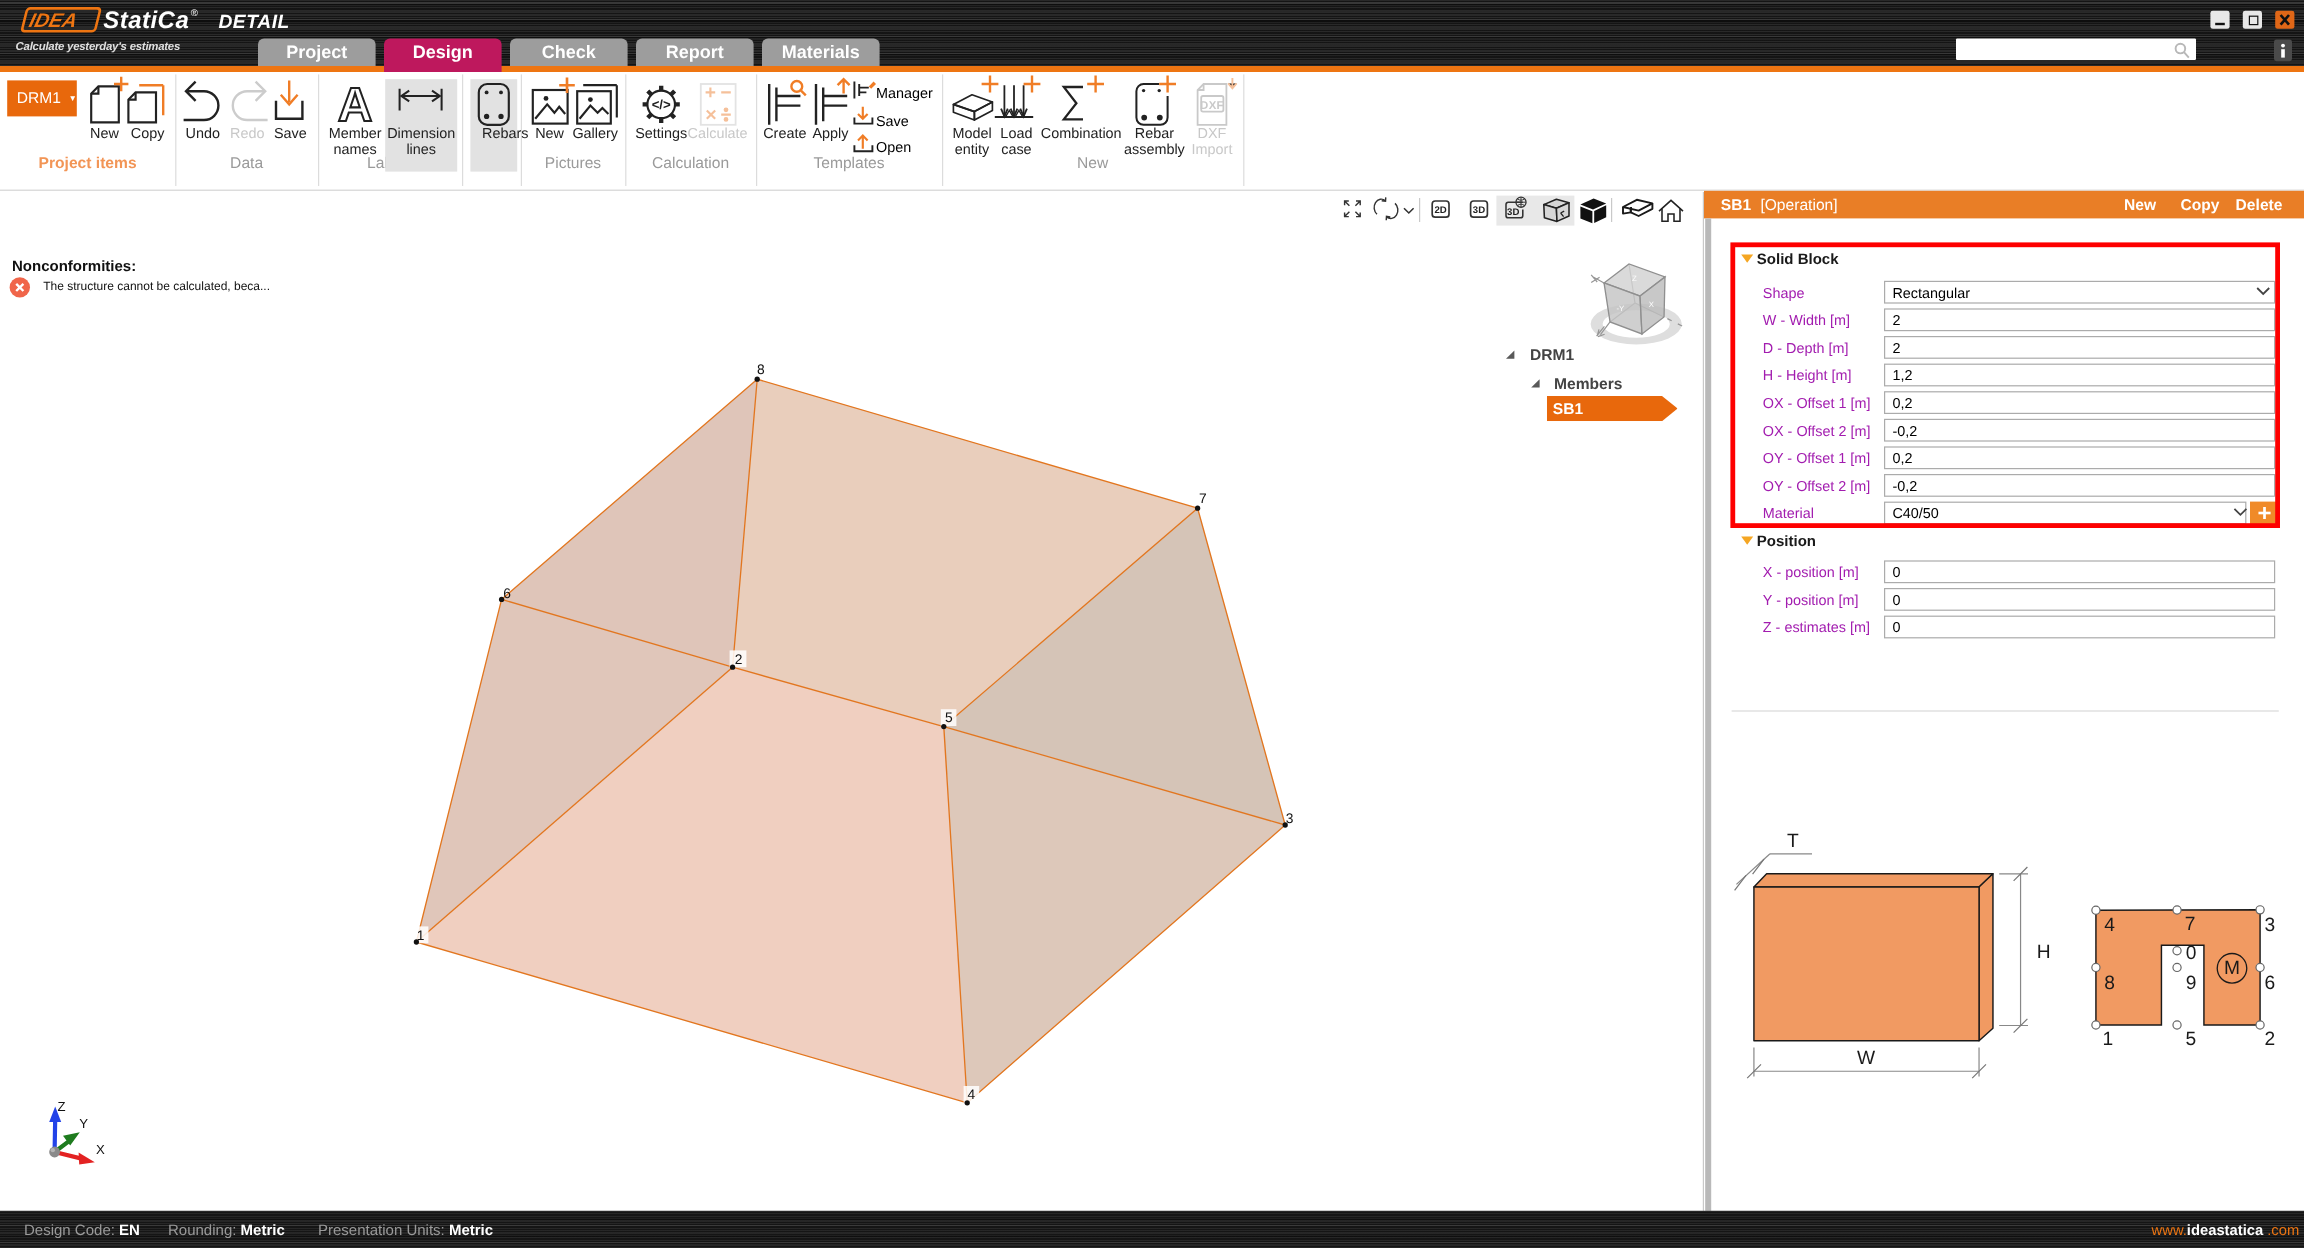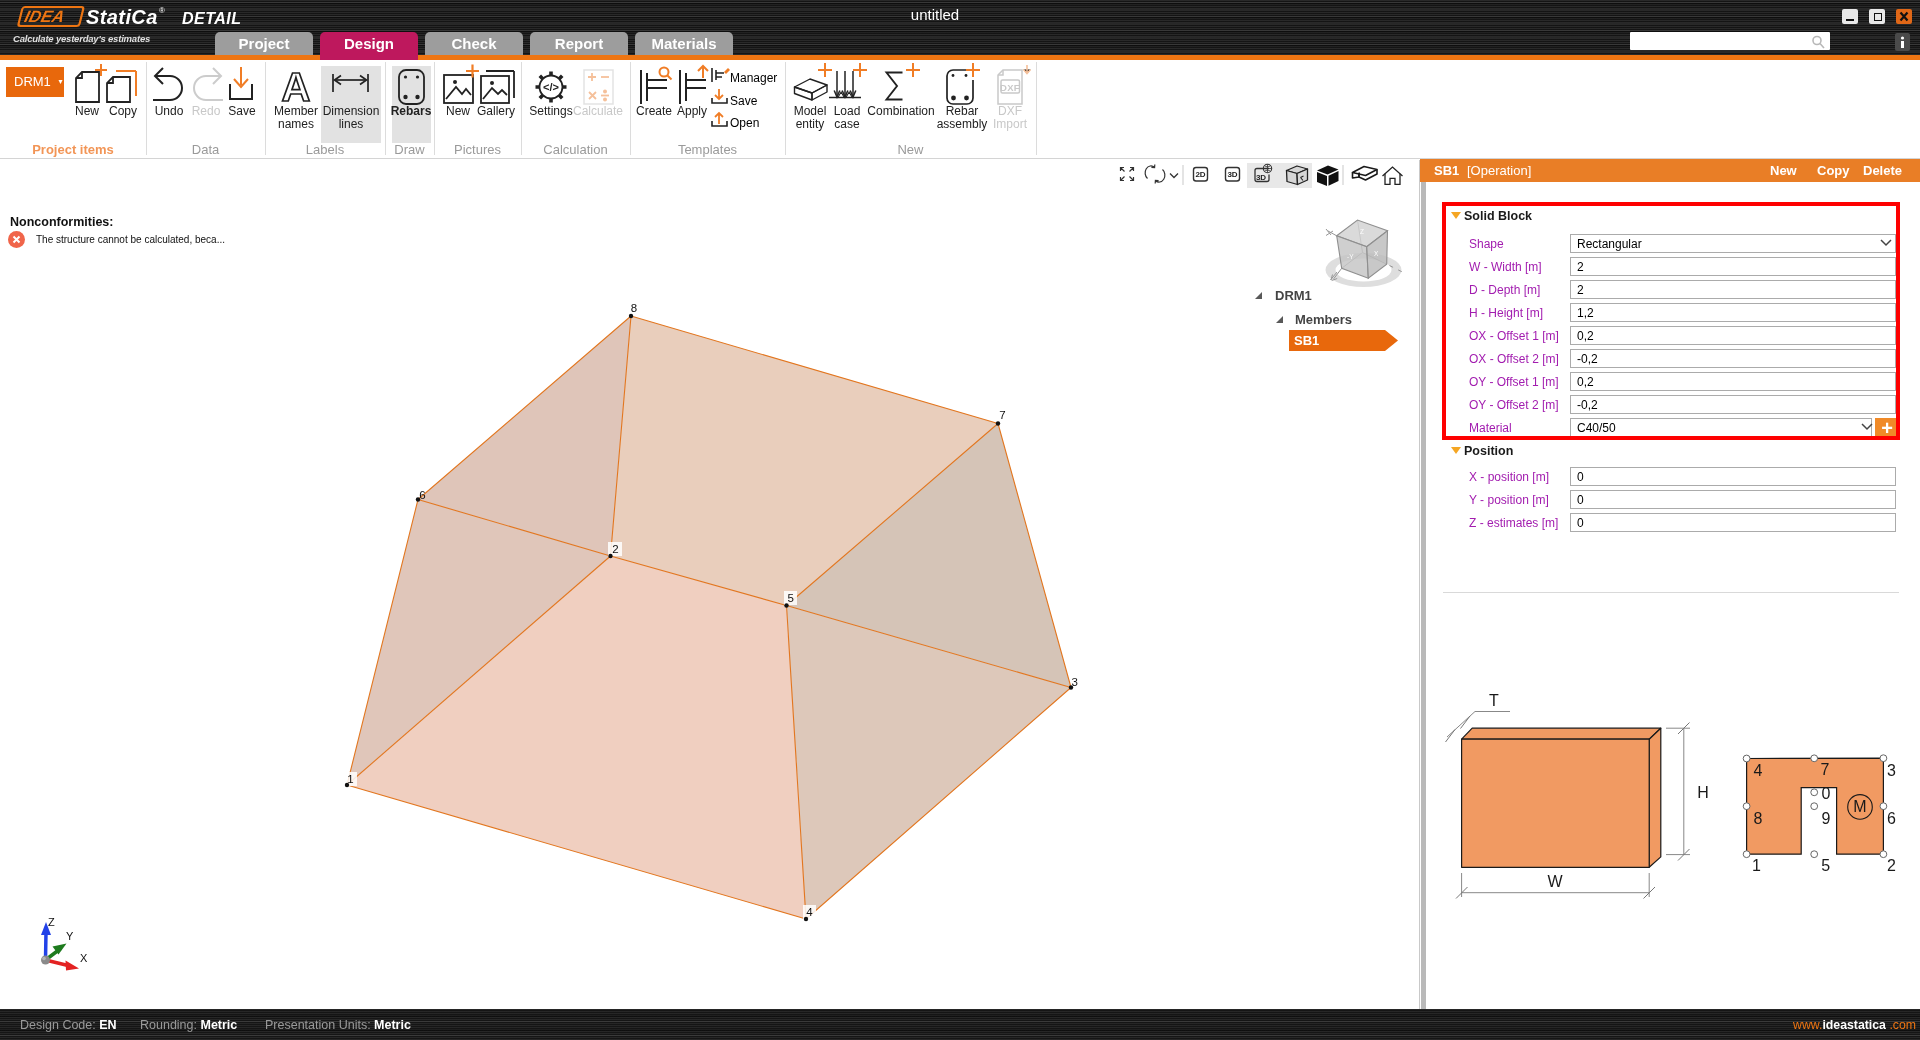--- a/index.html
+++ b/index.html
@@ -22,21 +22,21 @@
   color:#fff; font-size:12px; font-weight:bold; text-align:center; line-height:18px; }
 
 
 .tab { top:32px; height:23px; border-radius:5px 5px 0 0; background:#9D9D9D; color:#fff;
   font-size:15px; font-weight:bold; text-align:center; line-height:24px; width:98px; }
 .tab.active { background:#be185d; height:28px; }
 
 
 #ribbon { left:0; top:60px; width:1920px; height:99px; background:#fff; border-bottom:1px solid #d4d4d4; }
 .rsep { top:2px; width:1px; height:93px; background:#dcdcdc; }
-.glabel { top:82px; font-size:13px; color:#9a9a9a; text-align:center; }
+.glabel { top:68px; font-size:13px; color:#9a9a9a; text-align:center; }
 .glabel.orange { color:#F29556; font-weight:bold; }
 .blabel { font-size:12px; color:#222; text-align:center; line-height:13px; top:45px; }
 .blabel.gray { color:#c8c8c8; }
 .graybg { background:#e2e2e2; }
 
 
 #canvas { left:0; top:160px; width:1419px; height:849px; background:#fff; }
 #paneldiv { left:1419px; top:160px; width:1px; height:849px; background:#c9c9c9; }
 
 
@@ -70,21 +70,20 @@
     <g transform="translate(3,0) skewX(-14)">
       <rect x="21.5" y="7" width="61" height="19" rx="2.5" fill="none" stroke="#EE7512" stroke-width="2.2"></rect>
       <text x="26" y="22.5" font-size="16.5" font-weight="bold" font-style="italic" fill="#EE7512" font-family="Liberation Sans" letter-spacing="0">IDEA</text>
     </g>
     <text x="86" y="23.5" font-size="20" font-weight="bold" font-style="italic" fill="#fff" font-family="Liberation Sans" letter-spacing="0.4">StatiCa</text>
     <text x="159" y="13" font-size="8" fill="#fff" font-family="Liberation Sans">®</text>
     <text x="182" y="23.5" font-size="16" font-weight="bold" font-style="italic" fill="#fff" font-family="Liberation Sans" letter-spacing="0.5">DETAIL</text>
     <text x="13" y="41.5" font-size="9.5" font-style="italic" font-weight="bold" fill="#e0e0e0" font-family="Liberation Sans" letter-spacing="-0.2">Calculate yesterday's estimates</text>
   </svg>
 
-  <div class="abs" id="untitled">untitled</div>
 
   <div class="abs winbtn" style="left:1842px;"></div>
   <div class="abs" style="left:1846px; top:19px; width:8px; height:2px; background:#111;"></div>
   <div class="abs winbtn" style="left:1869px;"></div>
   <div class="abs" style="left:1873.5px; top:12.5px; width:8px; height:8px; border:1.6px solid #111;"></div>
   <div class="abs winbtn" style="left:1896px; background:#E06717;"></div>
   <svg class="abs" style="left:1896px; top:9px;" width="16" height="15" viewBox="0 0 16 15">
     <path d="M4.5 3.5 L11.5 11.5 M11.5 3.5 L4.5 11.5" stroke="#111" stroke-width="2.2"></path>
   </svg>
 
@@ -264,21 +263,21 @@
       <path d="M1027,5 v8 M1023.5,9.5 l3.5,4 l3.5,-4" stroke="#F5C09A" stroke-width="1.6"></path>
     </svg>
 
     <div class="abs blabel" style="left:66px; width:42px;">New</div>
     <div class="abs blabel" style="left:104px; width:38px;">Copy</div>
     <div class="abs blabel" style="left:148px; width:42px;">Undo</div>
     <div class="abs blabel gray" style="left:186px; width:40px;">Redo</div>
     <div class="abs blabel" style="left:222px; width:40px;">Save</div>
     <div class="abs blabel" style="left:268px; width:56px;">Member<br>names</div>
     <div class="abs blabel" style="left:318px; width:66px;">Dimension<br>lines</div>
-    <div class="abs blabel" style="left:386px; width:50px;font-weight:bold;">Rebars</div>
+    <div class="abs blabel" style="left:396px; width:50px;">Rebars</div>
     <div class="abs blabel" style="left:438px; width:40px;">New</div>
     <div class="abs blabel" style="left:472px; width:48px;">Gallery</div>
     <div class="abs blabel" style="left:524px; width:54px;">Settings</div>
     <div class="abs blabel gray" style="left:568px; width:60px;">Calculate</div>
     <div class="abs blabel" style="left:632px; width:44px;">Create</div>
     <div class="abs blabel" style="left:672px; width:40px;">Apply</div>
     <div class="abs blabel" style="left:786px; width:48px;">Model<br>entity</div>
     <div class="abs blabel" style="left:826px; width:42px;">Load<br>case</div>
     <div class="abs blabel" style="left:856px; width:90px;">Combination</div>
     <div class="abs blabel" style="left:928px; width:68px;">Rebar<br>assembly</div>

